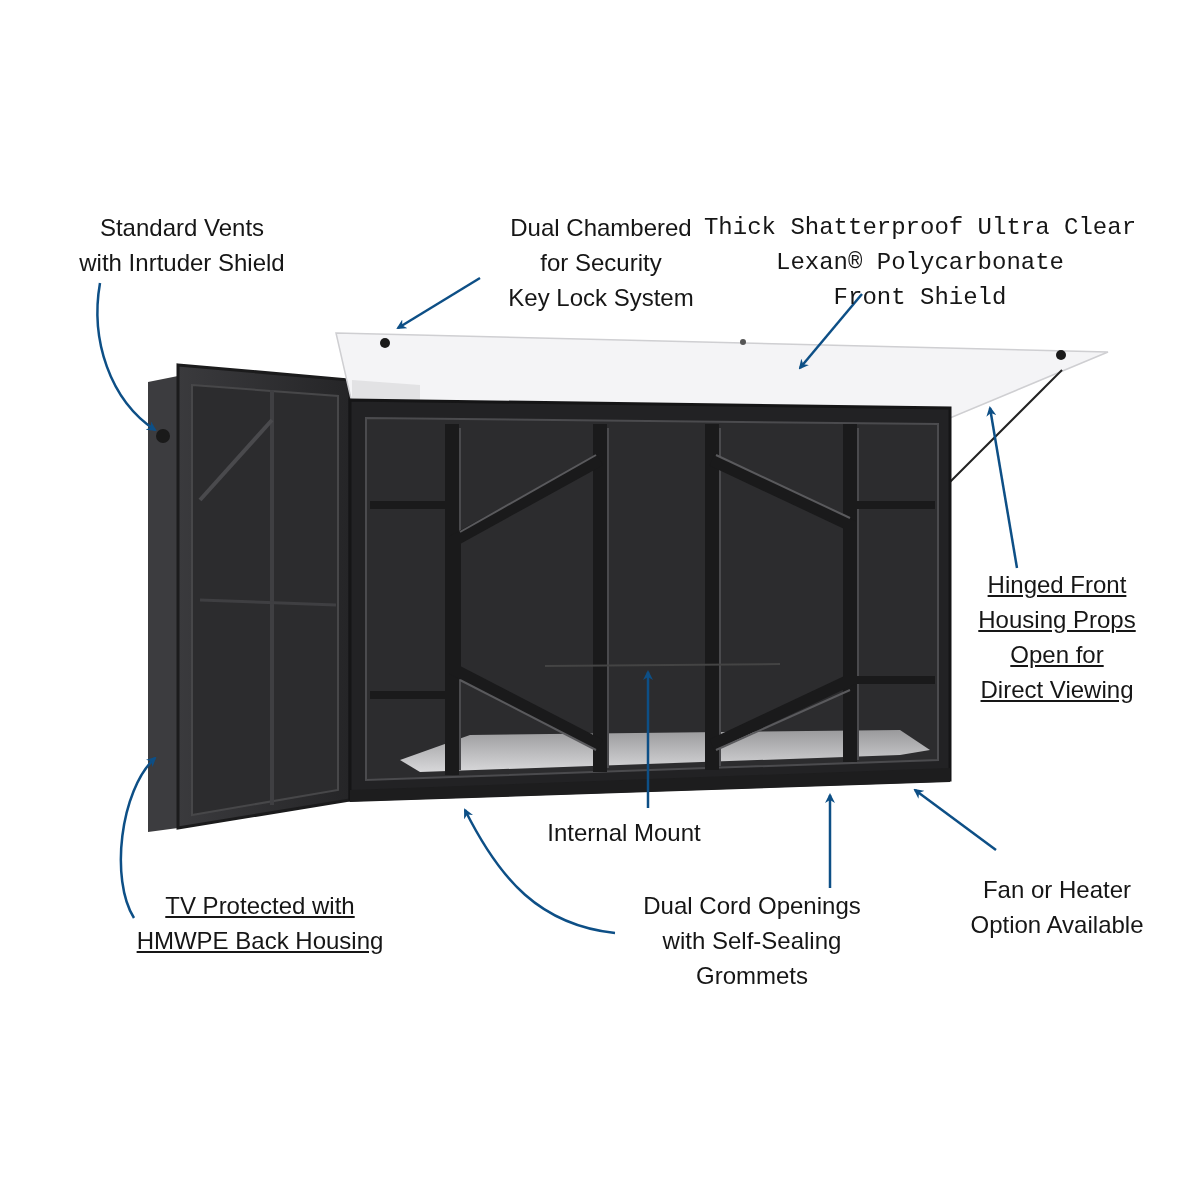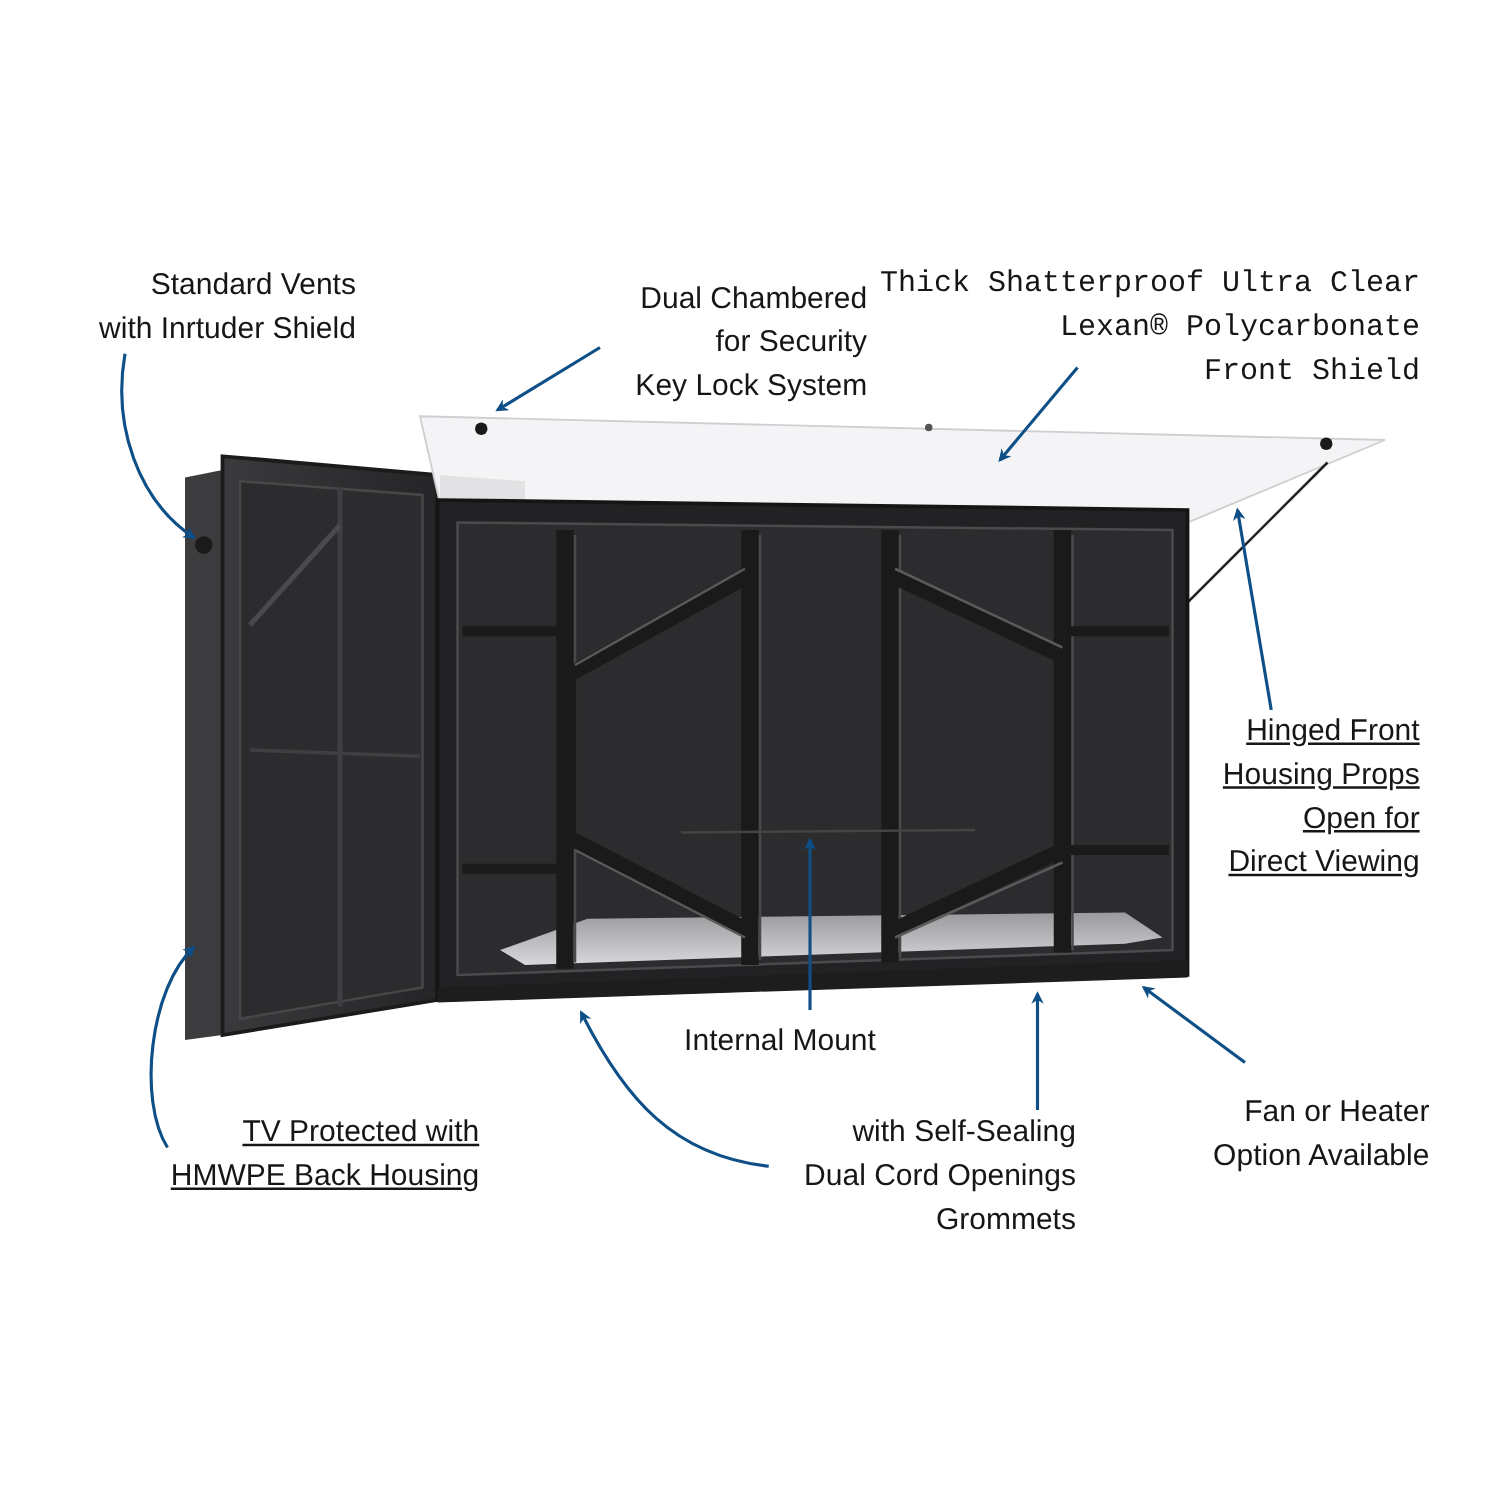--- a/index.html
+++ b/index.html
@@ -1,18 +1,18 @@
 <!DOCTYPE html>
 <html><head>
 <meta charset="utf-8">
 <style>
   html, body { margin:0; padding:0; background:#ffffff; }
   body { width:1200px; height:1200px; position:relative; overflow:hidden;
          font-family:"Liberation Sans", "DejaVu Sans", sans-serif; color:#1a1a1a; }
-  .label { position:absolute; text-align:right; font-size:24px; line-height:35px;
+  .label { position:absolute; text-align:center; font-size:24px; line-height:35px;
            white-space:nowrap; transform:translateX(-50%); color:#161616; }
   .label div { display:block; }
   svg.stage { position:absolute; left:0; top:0; }
 </style>
 </head>
 <body>
 
 <svg class="stage" width="1200" height="1200" viewBox="0 0 1200 1200">
   <defs>
     <linearGradient id="sideG" x1="0" x2="1" y1="0" y2="0">
@@ -99,21 +99,21 @@
     <path d="M615,933 C540,925 500,880 465,810"></path>
     <path d="M830,888 L830,795"></path>
   </g>
 </svg>
 
 <div class="label" style="left:182px; top:210px;">
   <div>Standard Vents</div>
   <div>with Inrtuder Shield</div>
 </div>
 
-<div class="label" style="left:601px; top:221px;">
+<div class="label" style="left:601px; top:210px;">
   <div>Dual Chambered</div>
   <div>for Security</div>
   <div>Key Lock System</div>
 </div>
 
 <div class="label" style="left:920px; top:210px;font-family:Liberation Mono, monospace;">
   <div>Thick Shatterproof Ultra Clear</div>
   <div>Lexan® Polycarbonate</div>
   <div>Front Shield</div>
 </div>
@@ -133,16 +133,16 @@
   <div>Fan or Heater</div>
   <div>Option Available</div>
 </div>
 
 <div class="label" style="left:260px; top:888px;text-decoration:underline;">
   <div>TV Protected with</div>
   <div>HMWPE Back Housing</div>
 </div>
 
 <div class="label" style="left:752px; top:888px;">
+  <div>Dual Cord Openings</div>
   <div>with Self-Sealing</div>
-  <div>Dual Cord Openings</div>
   <div>Grommets</div>
 </div>
 
 </body></html>

